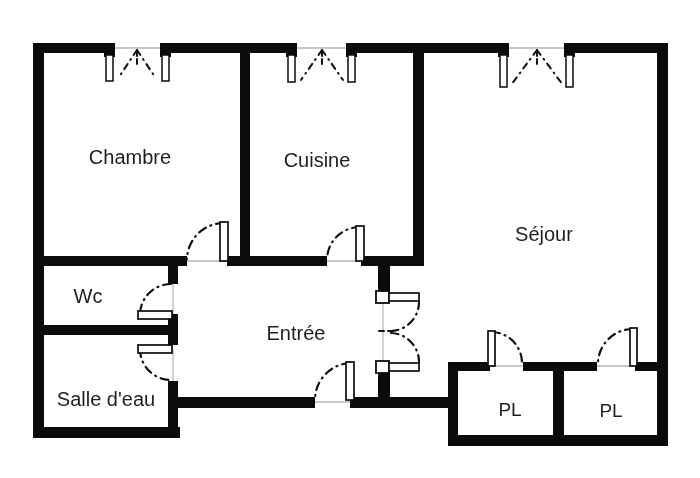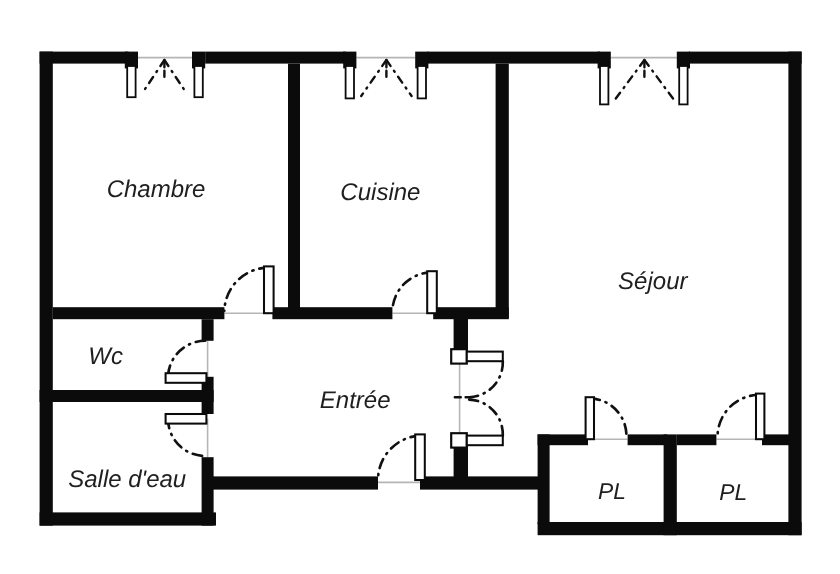--- a/index.html
+++ b/index.html
@@ -6,21 +6,20 @@
     margin: 0;
     padding: 0;
     background: #ffffff;
   }
   .stage {
     width: 700px;
     height: 478px;
     background: #ffffff;
     position: relative;
     overflow: hidden;
-    font-style: italic;
   }
   svg { display: block; }
   #layer-labels text {
     font-family: "Liberation Sans", "DejaVu Sans", sans-serif;
     text-anchor: middle;
   }
 </style>
 </head>
 <body>
 

